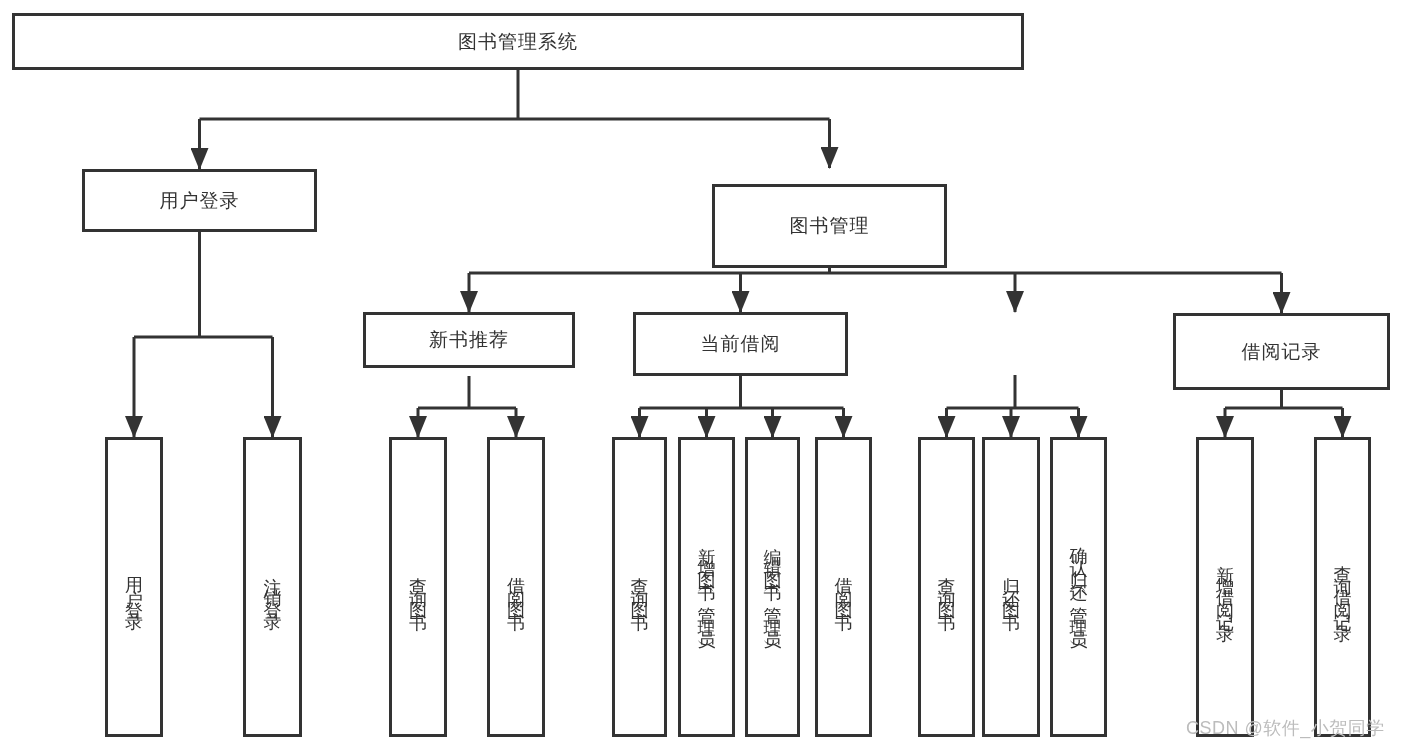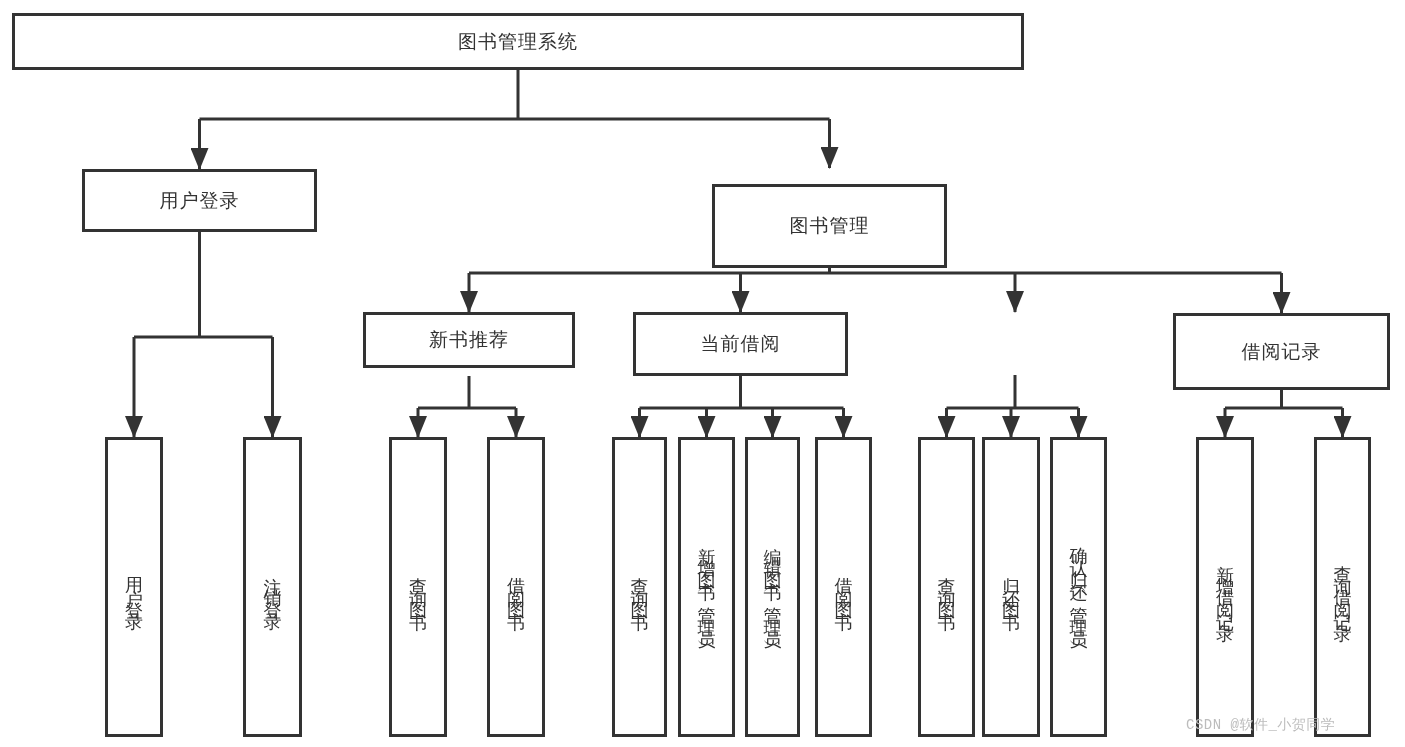--- a/index.html
+++ b/index.html
@@ -26,23 +26,22 @@
     color:var(--text);
   }
   .hbox{font-size:19px;letter-spacing:1px;white-space:nowrap;}
   .vbox{
     writing-mode:vertical-rl;
     font-size:18px;letter-spacing:12px;line-height:1;
     white-space:nowrap;
   }
   .watermark{
     position:absolute;left:1186px;top:716px;z-index:5;
-    font-size:14px;letter-spacing:0.5px;white-space:nowrap;
+    font-size:18px;letter-spacing:0.5px;white-space:nowrap;
     color:var(--watermark);
-    font-family:Liberation Mono, monospace;
   }
 </style>
 </head>
 <body>
 
 <div class="canvas">
 
   <svg class="connectors" viewBox="0 0 1405 747" xmlns="http://www.w3.org/2000/svg">
     <defs>
       <marker id="arrowhead" viewBox="0 0 22 18" markerWidth="22" markerHeight="18" refX="21" refY="9" orient="auto" markerUnits="userSpaceOnUse">

